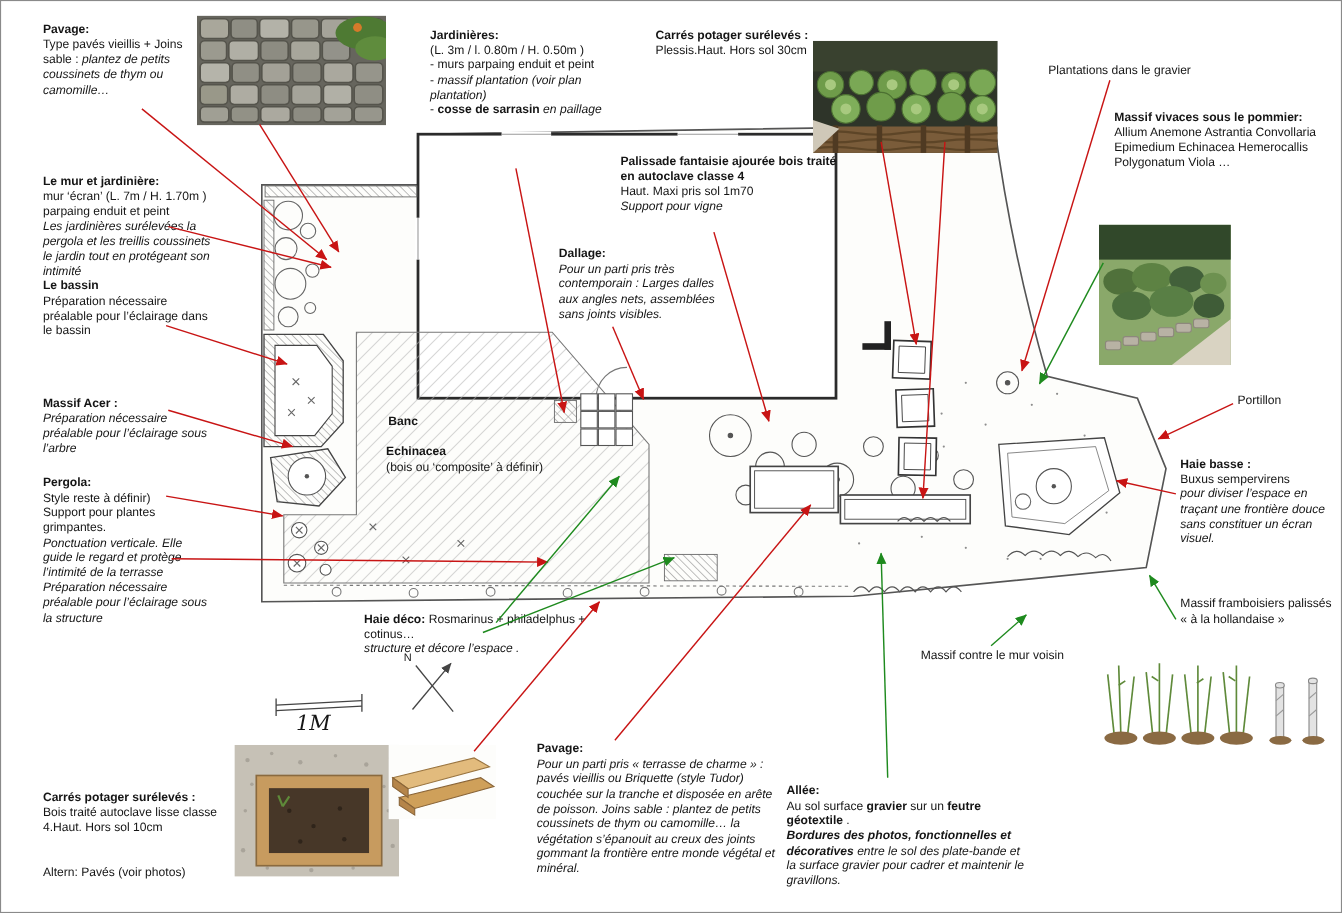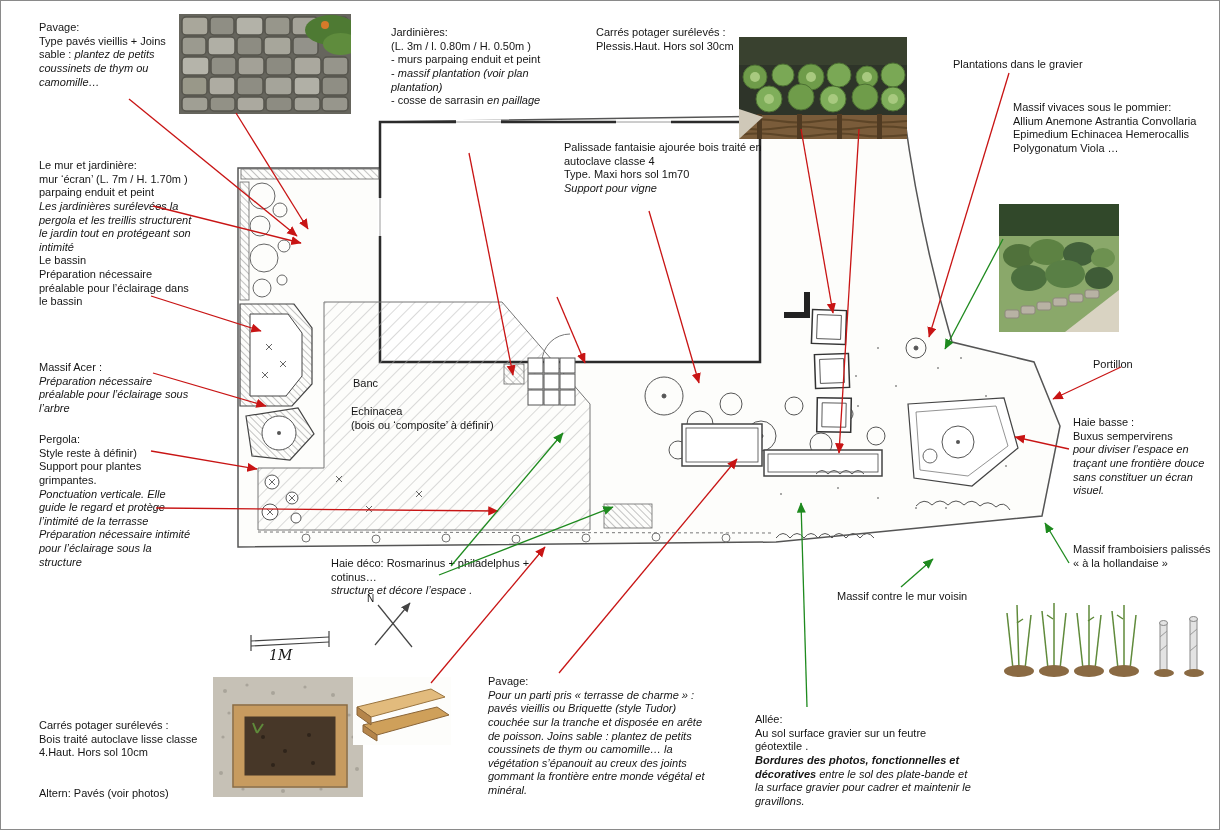--- a/index.html
+++ b/index.html
@@ -1,26 +1,26 @@
 <!DOCTYPE html>
 <html><head>
 <meta charset="utf-8">
 <style>
   *{box-sizing:border-box}
   html,body{margin:0;padding:0;background:#e8e8e8}
   .page{position:relative;width:1220px;height:830px;background:#fff;border:1px solid #8a8a8a;
         font-family:"Liberation Sans",sans-serif;color:#151515;overflow:hidden}
   .note{position:absolute;font-size:11px;line-height:1.24;z-index:5}
-  .b{font-weight:400}
+  .b{font-weight:700}
   .i{font-style:italic}
   .bi{font-weight:700;font-style:italic}
   .photo{position:absolute;z-index:4;overflow:hidden;line-height:0}
   .plan{position:absolute;left:215px;top:105px;z-index:1}
   .overlay{position:absolute;left:0;top:0;z-index:6;pointer-events:none}
-  .hand{font-family:"DejaVu Serif",serif;font-style:italic;font-size:14px}
+  .hand{font-family:"DejaVu Serif",serif;font-style:italic;font-size:19px}
 </style>
 </head>
 <body>
 
 <div class="page">
 
   <svg class="plan" width="855" height="470" viewBox="0 0 855 470">
     <defs>
       <pattern id="hT" patternUnits="userSpaceOnUse" width="9" height="9" patternTransform="rotate(45)">
         <line x1="0" y1="0" x2="0" y2="9" stroke="#b5b5b5" stroke-width="1"></line>
@@ -422,75 +422,79 @@
     <span class="b">Massif vivaces sous le pommier:</span><br>
     <span>Allium Anemone Astrantia Convollaria</span><br>
     <span>Epimedium Echinacea Hemerocallis</span><br>
     <span>Polygonatum Viola  …</span>
   </div>
 
   <div class="note" style="left:38px;top:158px;width:160px">
     <span class="b">Le mur  et jardinière:</span><br>
     <span>mur ‘écran’ (L. 7m / H. 1.70m )</span><br>
     <span>parpaing enduit et peint</span><br>
-    <span class="i">Les jardinières surélevées la pergola et les treillis structurent le jardin tout en protégeant son intimité</span><br>
+    <span class="i">Les jardinières surélevées la pergola et les treillis coussinets le jardin tout en protégeant son intimité</span><br>
     <span class="b">Le bassin</span><br>
     <span>Préparation nécessaire préalable pour l’éclairage dans le bassin</span>
   </div>
 
   <div class="note" style="left:38px;top:360px;width:152px">
     <span class="b">Massif Acer :</span><br>
     <span class="i">Préparation nécessaire préalable pour l’éclairage sous l’arbre</span>
   </div>
 
   <div class="note" style="left:38px;top:432px;width:152px">
     <span class="b">Pergola:</span><br>
     <span>Style reste à définir)</span><br>
     <span>Support pour plantes grimpantes.</span><br>
     <span class="i">Ponctuation verticale. Elle guide le regard et protège l’intimité de la terrasse</span><br>
-    <span class="i">Préparation nécessaire intimité pour l’éclairage sous la structure</span>
+    <span class="i">Préparation nécessaire préalable pour l’éclairage sous la structure</span>
   </div>
 
   <div class="note" style="left:352px;top:376px">
     <span class="b">Banc</span>
   </div>
 
   <div class="note" style="left:350px;top:404px;width:170px">
     <span class="b">Echinacea</span><br>
     <span>(bois ou ‘composite’ à définir)</span>
   </div>
 
   <div class="note" style="left:563px;top:140px;width:208px">
     <span class="b">Palissade fantaisie ajourée bois traité en autoclave classe 4</span><br>
-    <span>Type. Maxi hors sol 1m70</span><br>
+    <span>Haut. Maxi pris sol 1m70</span><br>
     <span class="i">Support pour vigne</span>
   </div>
 
+  <div class="note" style="left:507px;top:224px;width:152px">
+    <span class="b">Dallage:</span><br>
+    <span class="i">Pour un parti pris très contemporain : Larges dalles aux angles nets, assemblées sans joints visibles.</span>
+  </div>
 
   <div class="note" style="left:330px;top:556px;width:228px">
     <span class="b">Haie déco:</span><span> Rosmarinus + philadelphus + cotinus…</span><br>
     <span class="i">structure et décore l’espace .</span>
   </div>
 
   <div class="note" style="left:487px;top:674px;width:218px">
     <span class="b">Pavage:</span><br>
     <span class="i">Pour un parti pris « terrasse de charme » : pavés vieillis ou Briquette (style Tudor) couchée sur la tranche et disposée en arête de poisson. Joins sable : plantez de petits coussinets de thym ou camomille… la végétation s’épanouit au creux des joints gommant la frontière entre monde végétal et minéral.</span>
   </div>
 
-  <div class="note" style="left:754px;top:712px;width:218px">
+  <div class="note" style="left:714px;top:712px;width:218px">
     <span class="b">Allée:</span><br>
     <span>Au sol surface </span><span class="b">gravier</span><span> sur un </span><span class="b">feutre géotextile</span><span> .</span><br>
     <span class="bi">Bordures des photos, fonctionnelles et décoratives</span><span class="i"> entre le sol des plate-bande et la surface gravier pour cadrer et maintenir le gravillons.</span>
   </div>
 
   <div class="note" style="left:836px;top:589px;width:200px">
     <span>Massif contre le mur voisin</span>
   </div>
 
-  <div class="note" style="left:1092px;top:357px">
+  <div class="note" style="left:1124px;top:357px">
     <span>Portillon</span>
   </div>
 
   <div class="note" style="left:1072px;top:415px;width:142px">
     <span class="b">Haie basse :</span><br>
     <span>Buxus sempervirens</span><br>
     <span class="i">pour diviser l’espace en traçant une frontière douce sans constituer un écran visuel.</span>
   </div>
 
   <div class="note" style="left:1072px;top:542px;width:145px">

